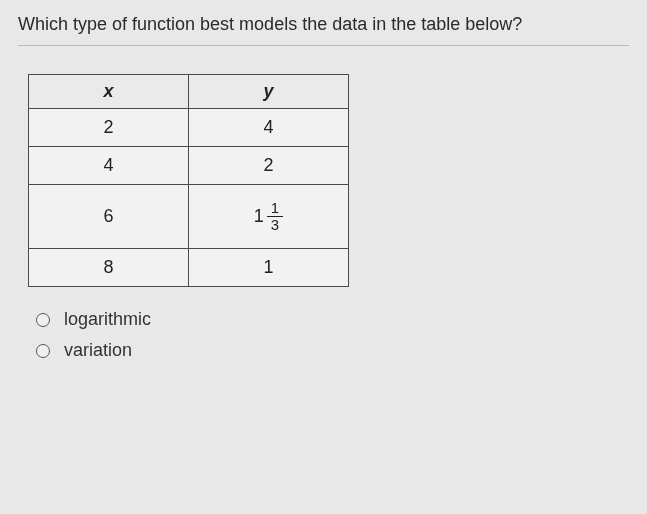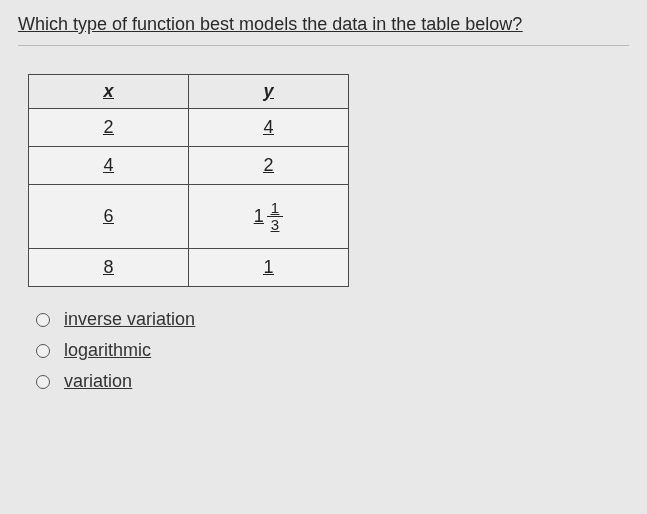--- a/index.html
+++ b/index.html
@@ -1,19 +1,18 @@
 <!DOCTYPE html>
 <html><head>
   <meta charset="utf-8">
   <style>
     * {
       margin: 0;
       padding: 0;
       box-sizing: border-box;
-      text-decoration: underline;
     }
     body {
       width: 647px;
       height: 514px;
       background: #e8e8e8;
       font-family: Arial, sans-serif;
       padding: 14px 18px;
       position: relative;
     }
     .question {
@@ -135,23 +134,19 @@
         <td>8</td>
         <td>1</td>
       </tr>
     </tbody>
   </table>
 </div>
 
 <div class="options">
   <div class="option">
     <span class="radio"></span>
-    <span class="option-label">inverse variation</span>
-  </div>
-  <div class="option">
-    <span class="radio"></span>
     <span class="option-label">logarithmic</span>
   </div>
   <div class="option">
     <span class="radio"></span>
     <span class="option-label">variation</span>
   </div>
 </div>
 
 </body></html>

